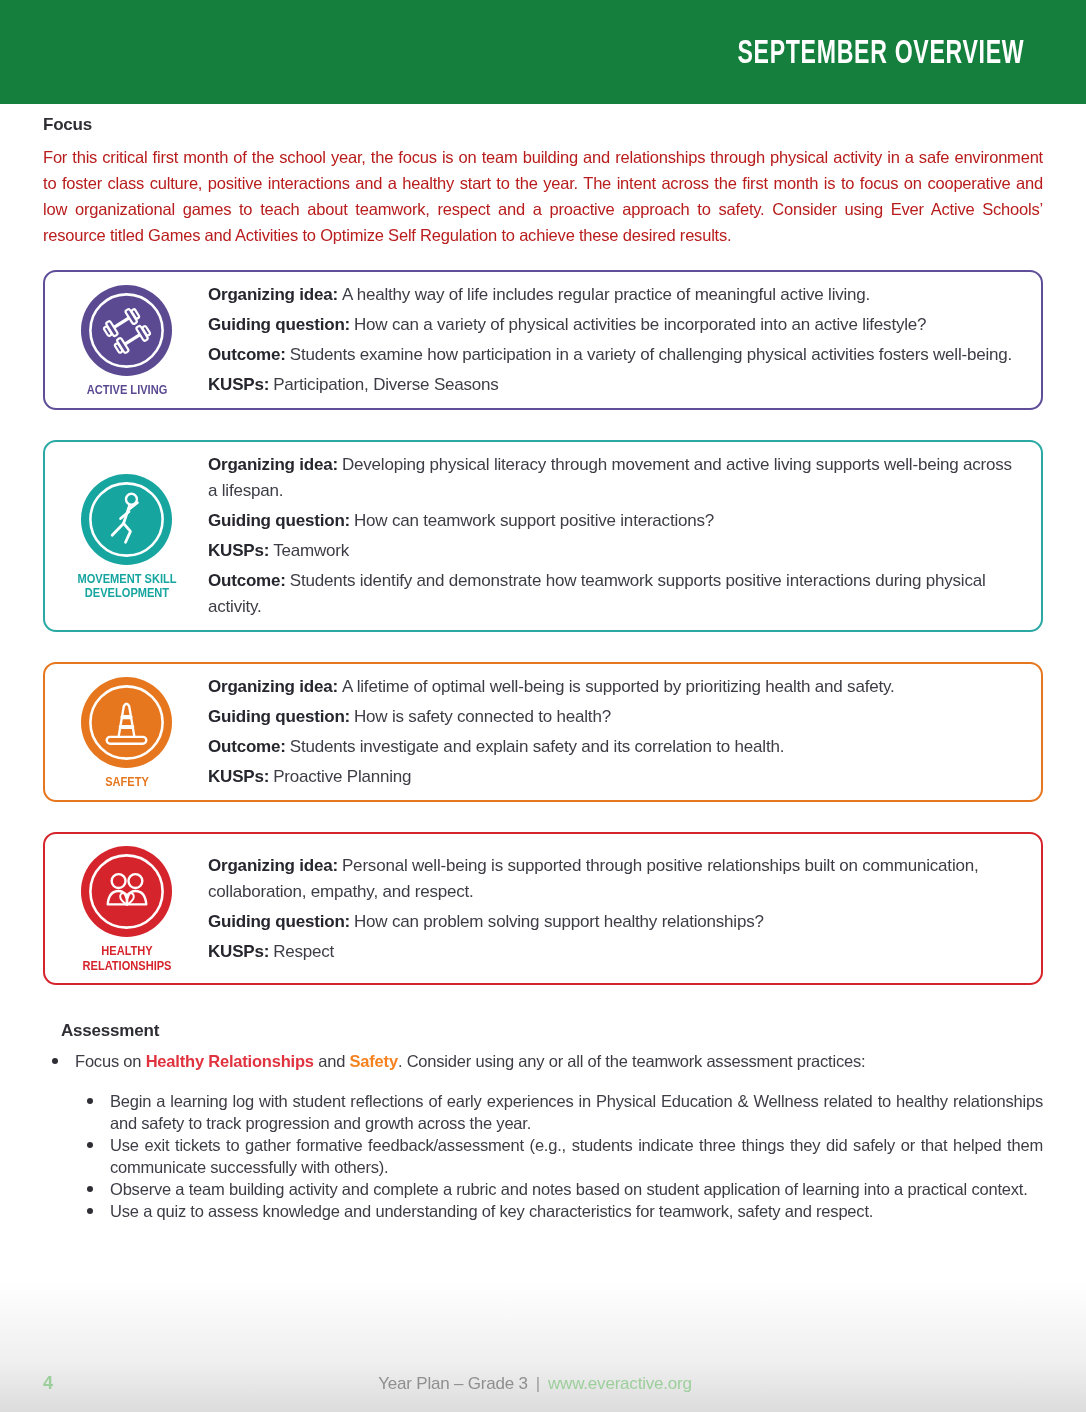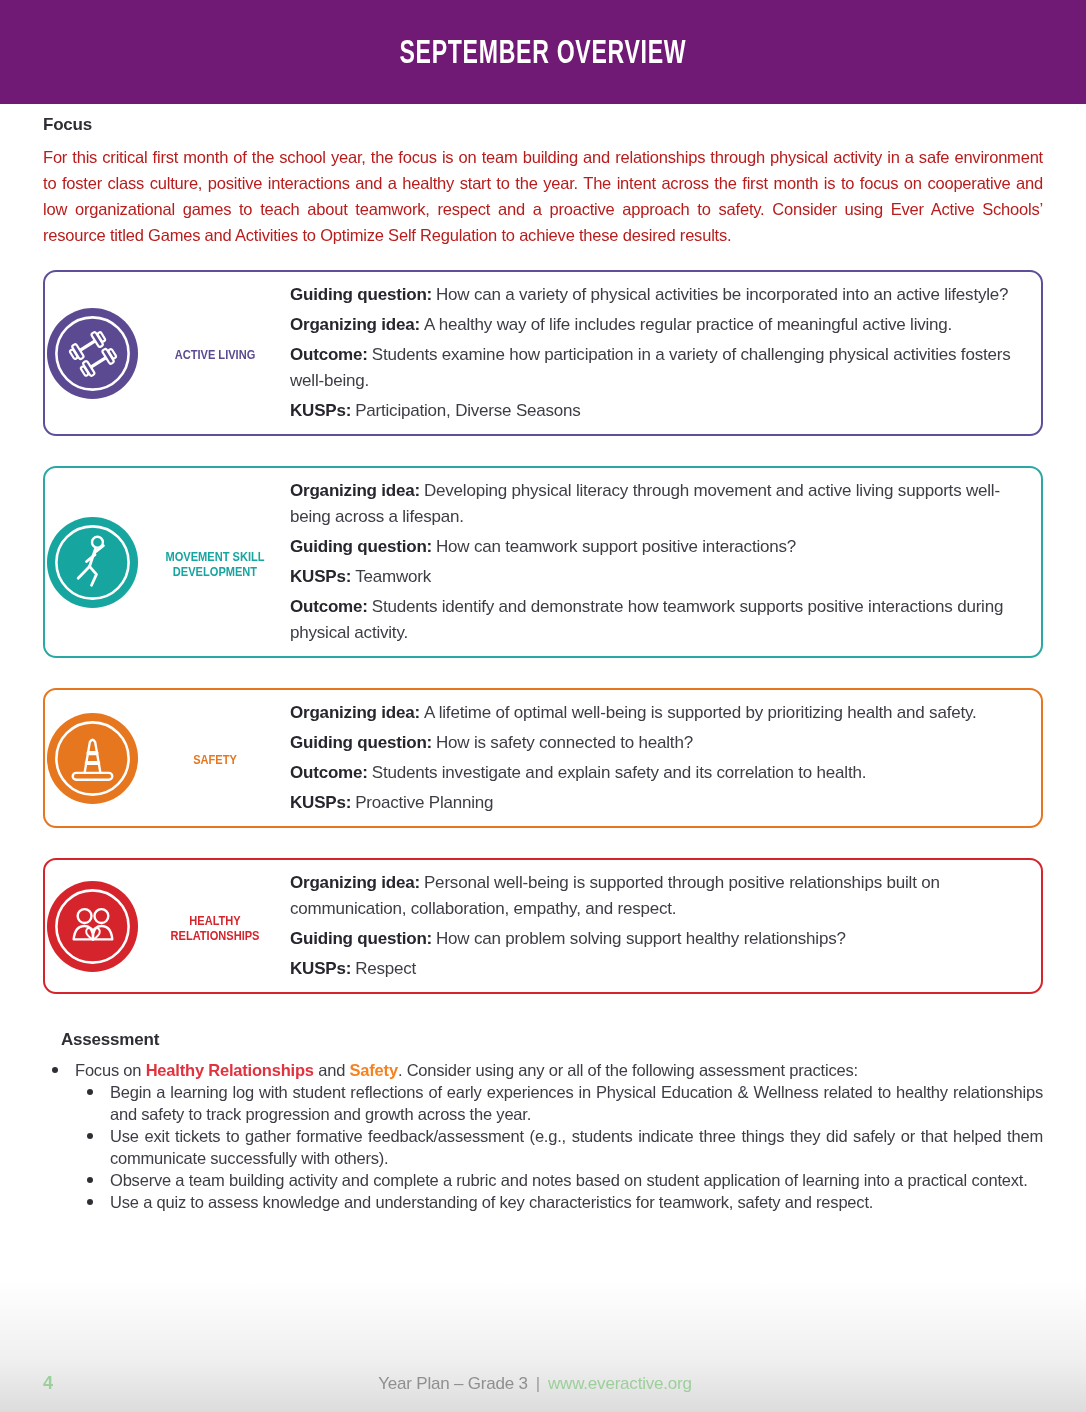--- a/index.html
+++ b/index.html
@@ -9,24 +9,24 @@
     position: relative;
     overflow: hidden;
     background: #ffffff;
     font-family: "Liberation Sans", sans-serif;
     color: #3d3d46;
   }
 
   
   .banner {
     height: 104px;
-    background: #701a75;
+    background: #15803d;
     display: flex;
     align-items: center;
-    justify-content: center;
+    justify-content: flex-end;
   }
   .banner h1 {
     color: #ffffff;
     font-size: 33px;
     font-weight: bold;
     letter-spacing: 1px;
     transform: scaleX(0.70);
     transform-origin: center;
     white-space: nowrap;
   }
@@ -62,21 +62,21 @@
   }
   .card + .card { margin-top: 30px; }
   .card.purple { border-color: #5f4e99; }
   .card.teal   { border-color: #2aa9a4; }
   .card.orange { border-color: #e6771f; }
   .card.red    { border-color: #d6242c; }
 
   .icon-col {
     flex: 0 0 163px;
     display: flex;
-    flex-direction: row;
+    flex-direction: column;
     align-items: center;
     justify-content: center;
   }
   .icon-badge { width: 95px; height: 95px; display: block; }
   .icon-label {
     margin-top: 5px;
     width: 150px;
     text-align: center;
     font-size: 13.5px;
     font-weight: bold;
@@ -114,21 +114,21 @@
     content: "";
     position: absolute;
     left: 9px; top: 8px;
     width: 6px; height: 6px;
     border-radius: 50%;
     background: #2e2e34;
   }
   .hl-red    { color: #e0333f; font-weight: bold; }
   .hl-orange { color: #f5821f; font-weight: bold; }
 
-  ul.sub-list { list-style: none; margin-top: 0; }
+  ul.sub-list { list-style: none; margin-top: 18px; }
   ul.sub-list > li {
     position: relative;
     padding-left: 35px;
     font-size: 16.5px;
     line-height: 22px;
     letter-spacing: -0.2px;
     text-align: justify;
   }
   ul.sub-list > li::before {
     content: "";
@@ -194,22 +194,22 @@
             <rect x="-14" y="-8" width="5" height="16" rx="2"></rect>
             <rect x="9" y="-8" width="5" height="16" rx="2"></rect>
             <rect x="-18.5" y="-5" width="4" height="10" rx="1.8"></rect>
             <rect x="14.5" y="-5" width="4" height="10" rx="1.8"></rect>
           </g>
         </g>
       </svg>
       <span class="icon-label">ACTIVE LIVING</span>
     </div>
     <div class="rows">
+      <p class="row"><b>Organizing idea:</b><span>A healthy way of life includes regular practice of meaningful active living.</span></p>
       <p class="row"><b>Guiding question:</b><span>How can a variety of physical activities be incorporated into an active lifestyle?</span></p>
-      <p class="row"><b>Organizing idea:</b><span>A healthy way of life includes regular practice of meaningful active living.</span></p>
       <p class="row"><b>Outcome:</b><span>Students examine how participation in a variety of challenging physical activities fosters well-being.</span></p>
       <p class="row"><b>KUSPs:</b><span>Participation, Diverse Seasons</span></p>
     </div>
   </section>
 
   <section class="card teal">
     <div class="icon-col">
       <svg class="icon-badge" viewBox="0 0 96 96">
         <circle cx="48" cy="48" r="46" fill="#17a5a0"></circle>
         <circle cx="48" cy="48" r="36.5" fill="none" stroke="#ffffff" stroke-width="2.6"></circle>
@@ -273,21 +273,21 @@
       <p class="row"><b>Organizing idea:</b><span>Personal well-being is supported through positive relationships built on communication, collaboration, empathy, and respect.</span></p>
       <p class="row"><b>Guiding question:</b><span>How can problem solving support healthy relationships?</span></p>
       <p class="row"><b>KUSPs:</b><span>Respect</span></p>
     </div>
   </section>
 
   <h2 class="section-heading assessment-heading">Assessment</h2>
 
   <ul class="main-list">
     <li>
-      <span>Focus on </span><b class="hl-red">Healthy Relationships</b><span> and </span><b class="hl-orange">Safety</b><span>. Consider using any or all of the following assessment practices:</span>
+      <span>Focus on </span><b class="hl-red">Healthy Relationships</b><span> and </span><b class="hl-orange">Safety</b><span>. Consider using any or all of the teamwork assessment practices:</span>
       <ul class="sub-list">
         <li>Begin a learning log with student reflections of early experiences in Physical Education &amp; Wellness related to healthy relationships and safety to track progression and growth across the year.</li>
         <li>Use exit tickets to gather formative feedback/assessment (e.g., students indicate three things they did safely or that helped them communicate successfully with others).</li>
         <li>Observe a team building activity and complete a rubric and notes based on student application of learning into a practical context.</li>
         <li>Use a quiz to assess knowledge and understanding of key characteristics for teamwork, safety and respect.</li>
       </ul>
     </li>
   </ul>
 
 </main>

